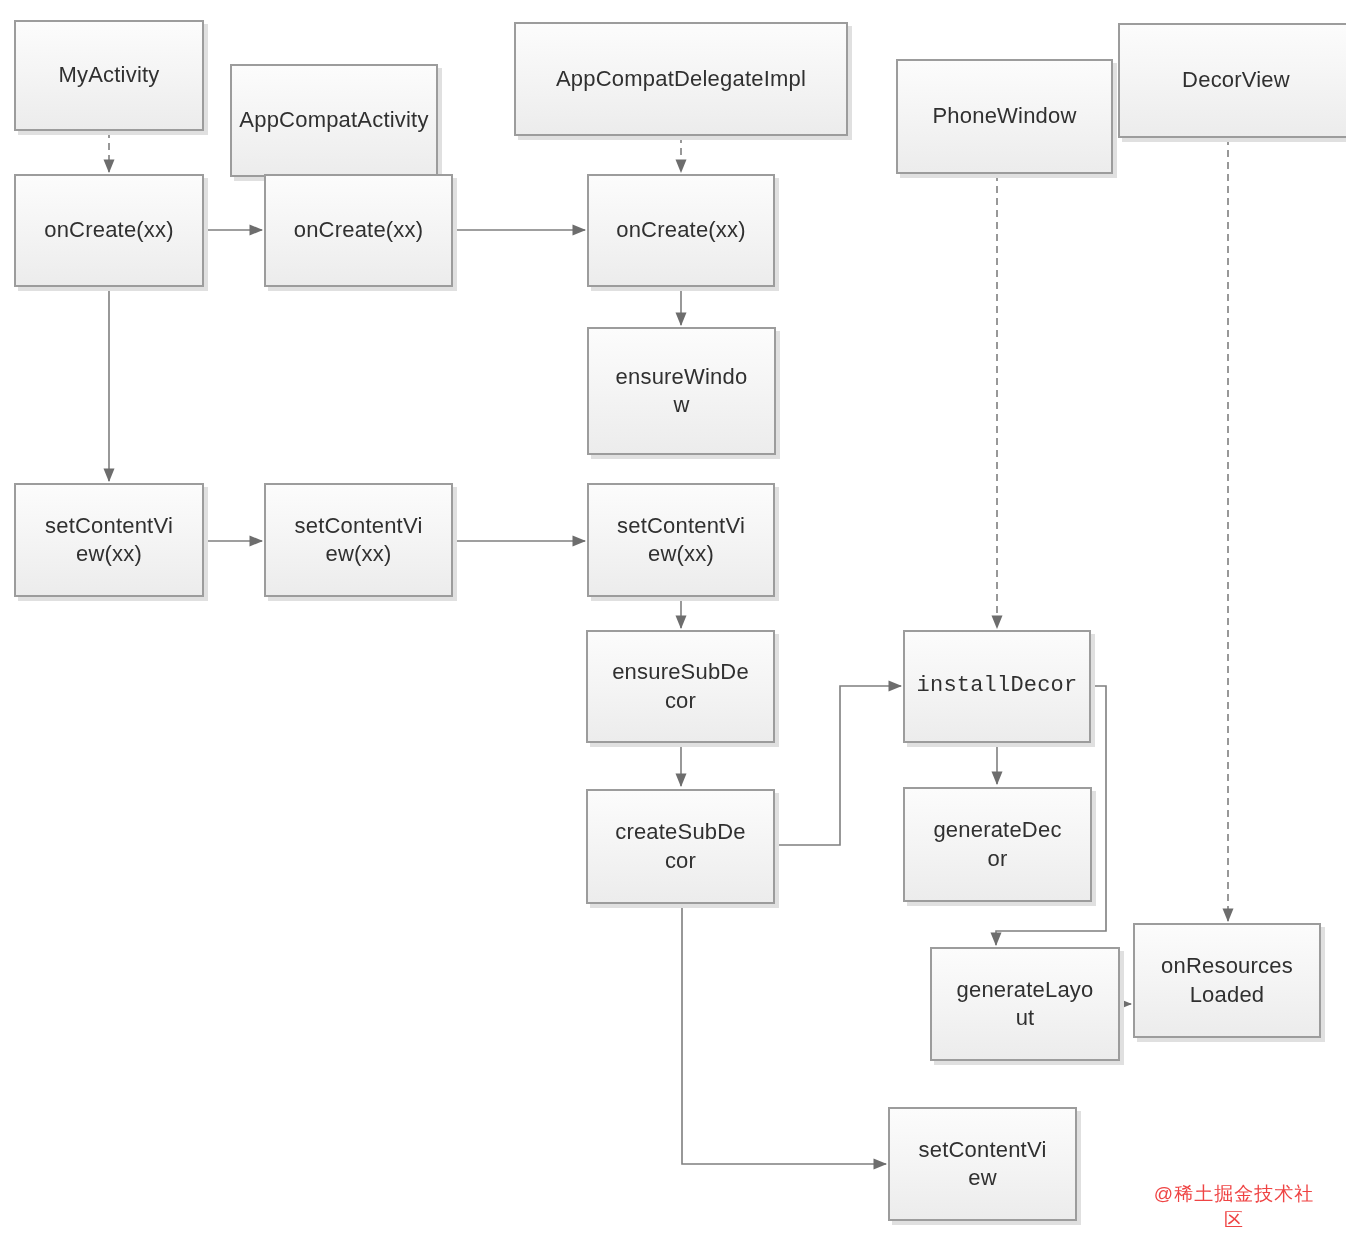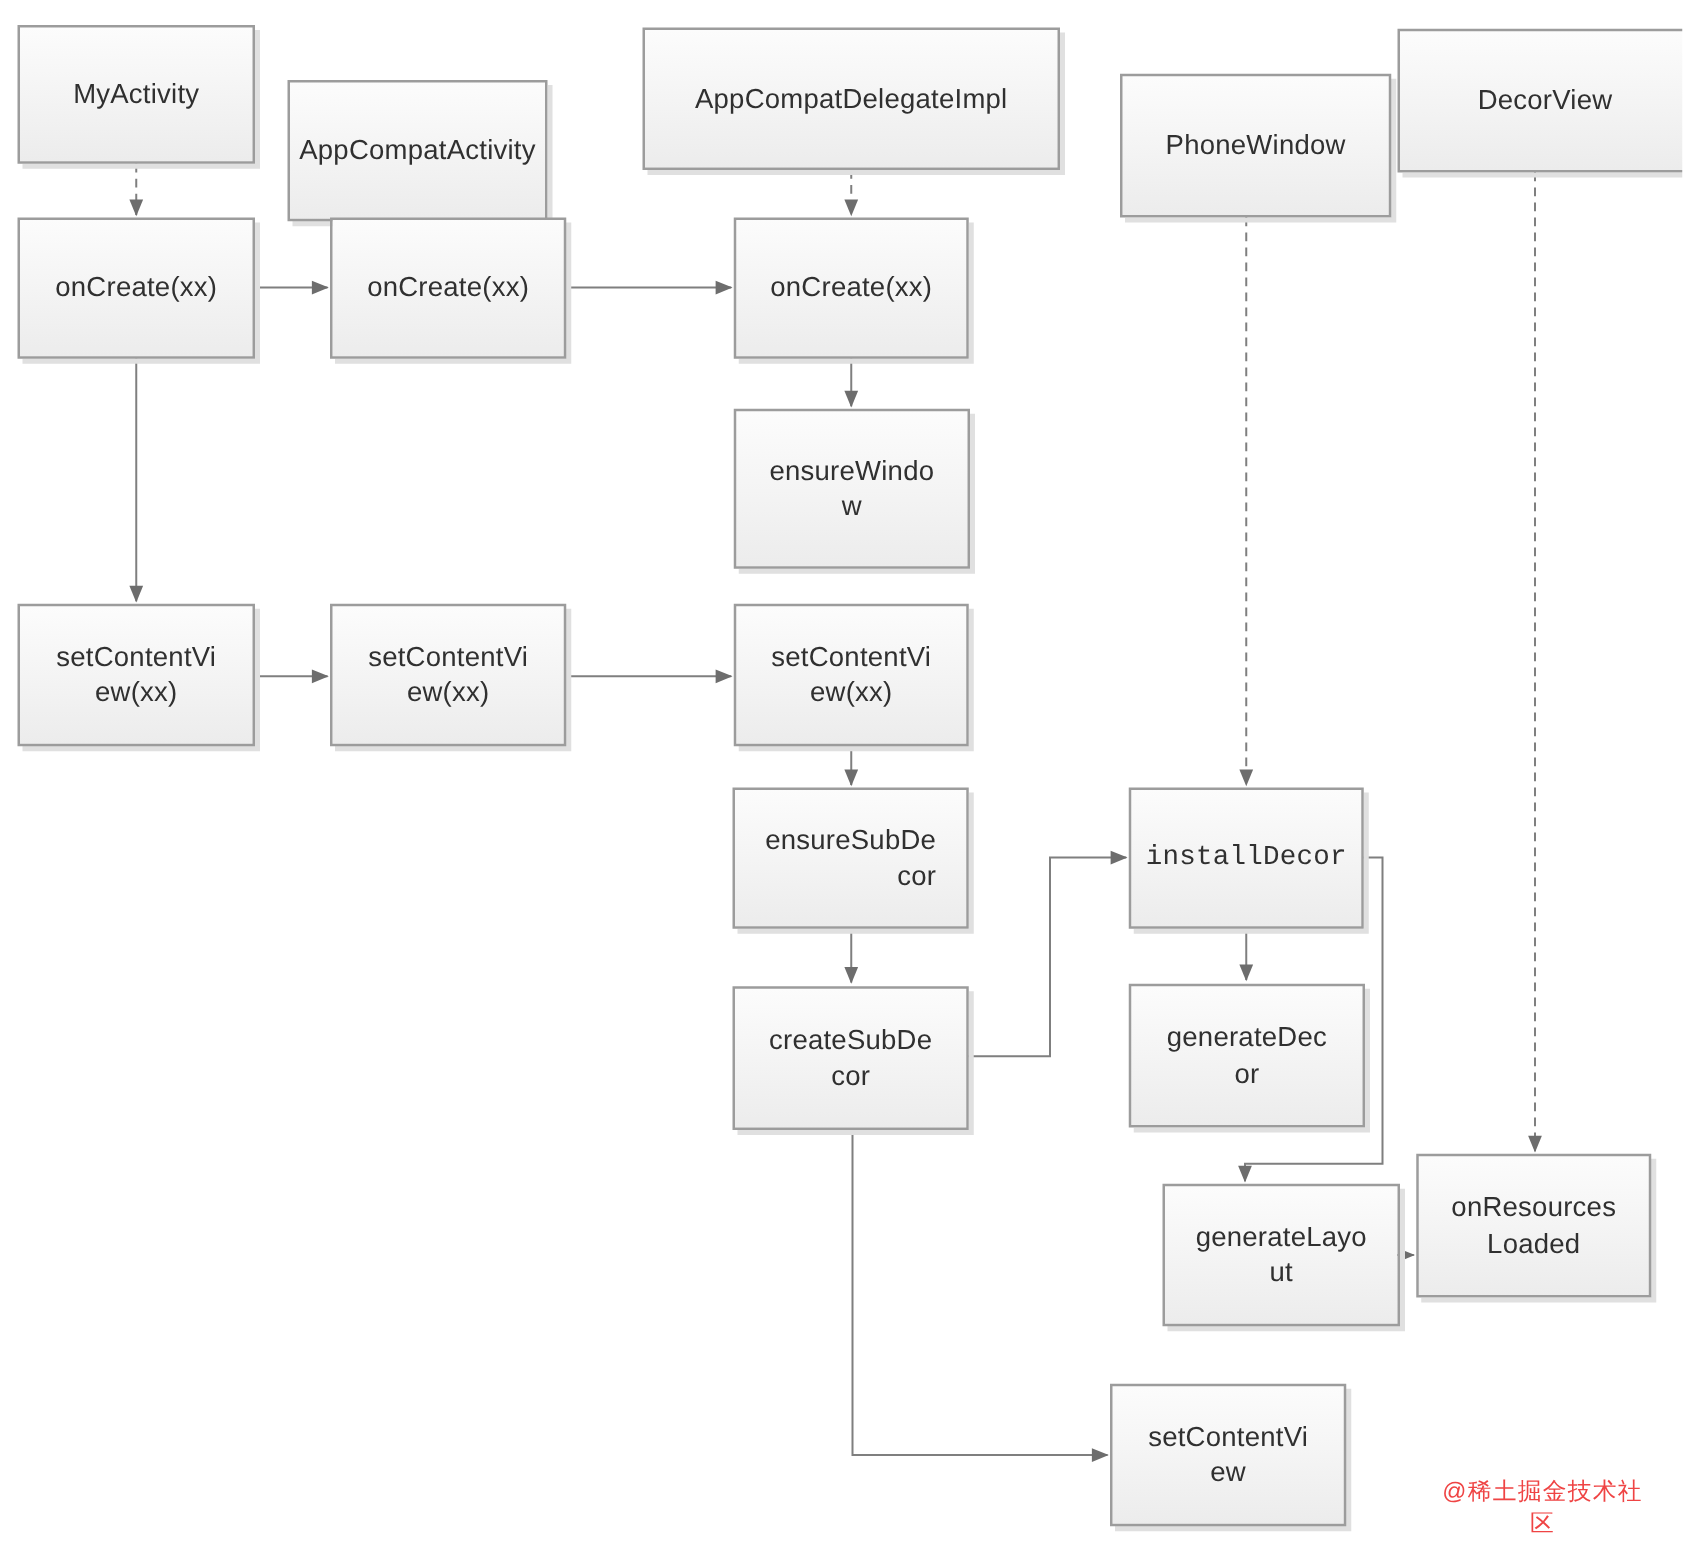--- a/index.html
+++ b/index.html
@@ -102,21 +102,21 @@
   <div class="node" style="left:587px; top:327px;  width:189px; height:128px;">ensureWindo
 w</div>
 
   <div class="node" style="left:14px;  top:483px;  width:190px; height:114px;">setContentVi
 ew(xx)</div>
   <div class="node" style="left:264px; top:483px;  width:189px; height:114px;">setContentVi
 ew(xx)</div>
   <div class="node" style="left:587px; top:483px;  width:188px; height:114px;">setContentVi
 ew(xx)</div>
 
-  <div class="node" style="left:586px; top:630px;  width:189px; height:113px;text-align:right;">ensureSubDe
+  <div class="node" style="left:586px; top:630px;  width:189px; height:113px;">ensureSubDe
 cor</div>
   <div class="node" style="left:586px; top:789px;  width:189px; height:115px;">createSubDe
 cor</div>
 
   <div class="node" style="left:903px; top:630px;  width:188px; height:113px;font-family:Liberation Mono, monospace;">installDecor</div>
   <div class="node" style="left:903px; top:787px;  width:189px; height:115px;">generateDec
 or</div>
   <div class="node" style="left:902px; top:947px;  width:190px; height:114px;margin-left:28px;">generateLayo
 ut</div>
   <div class="node" style="left:1133px;top:923px;  width:188px; height:115px;">onResources

